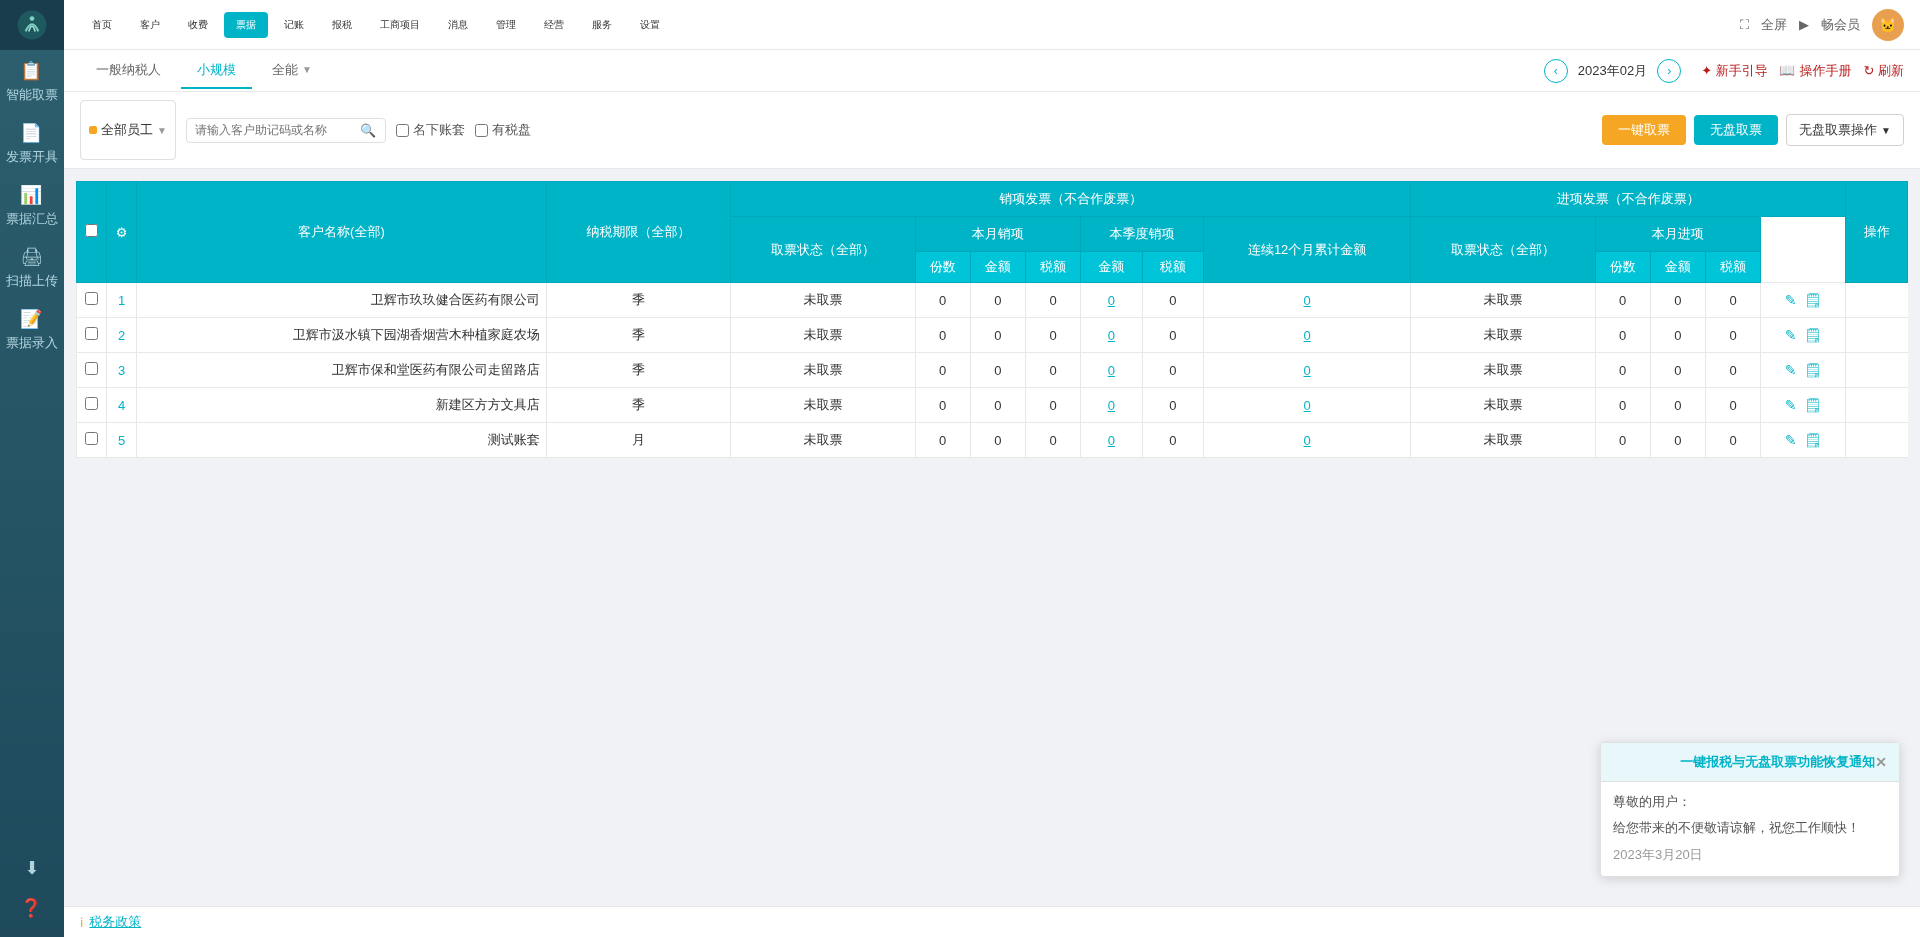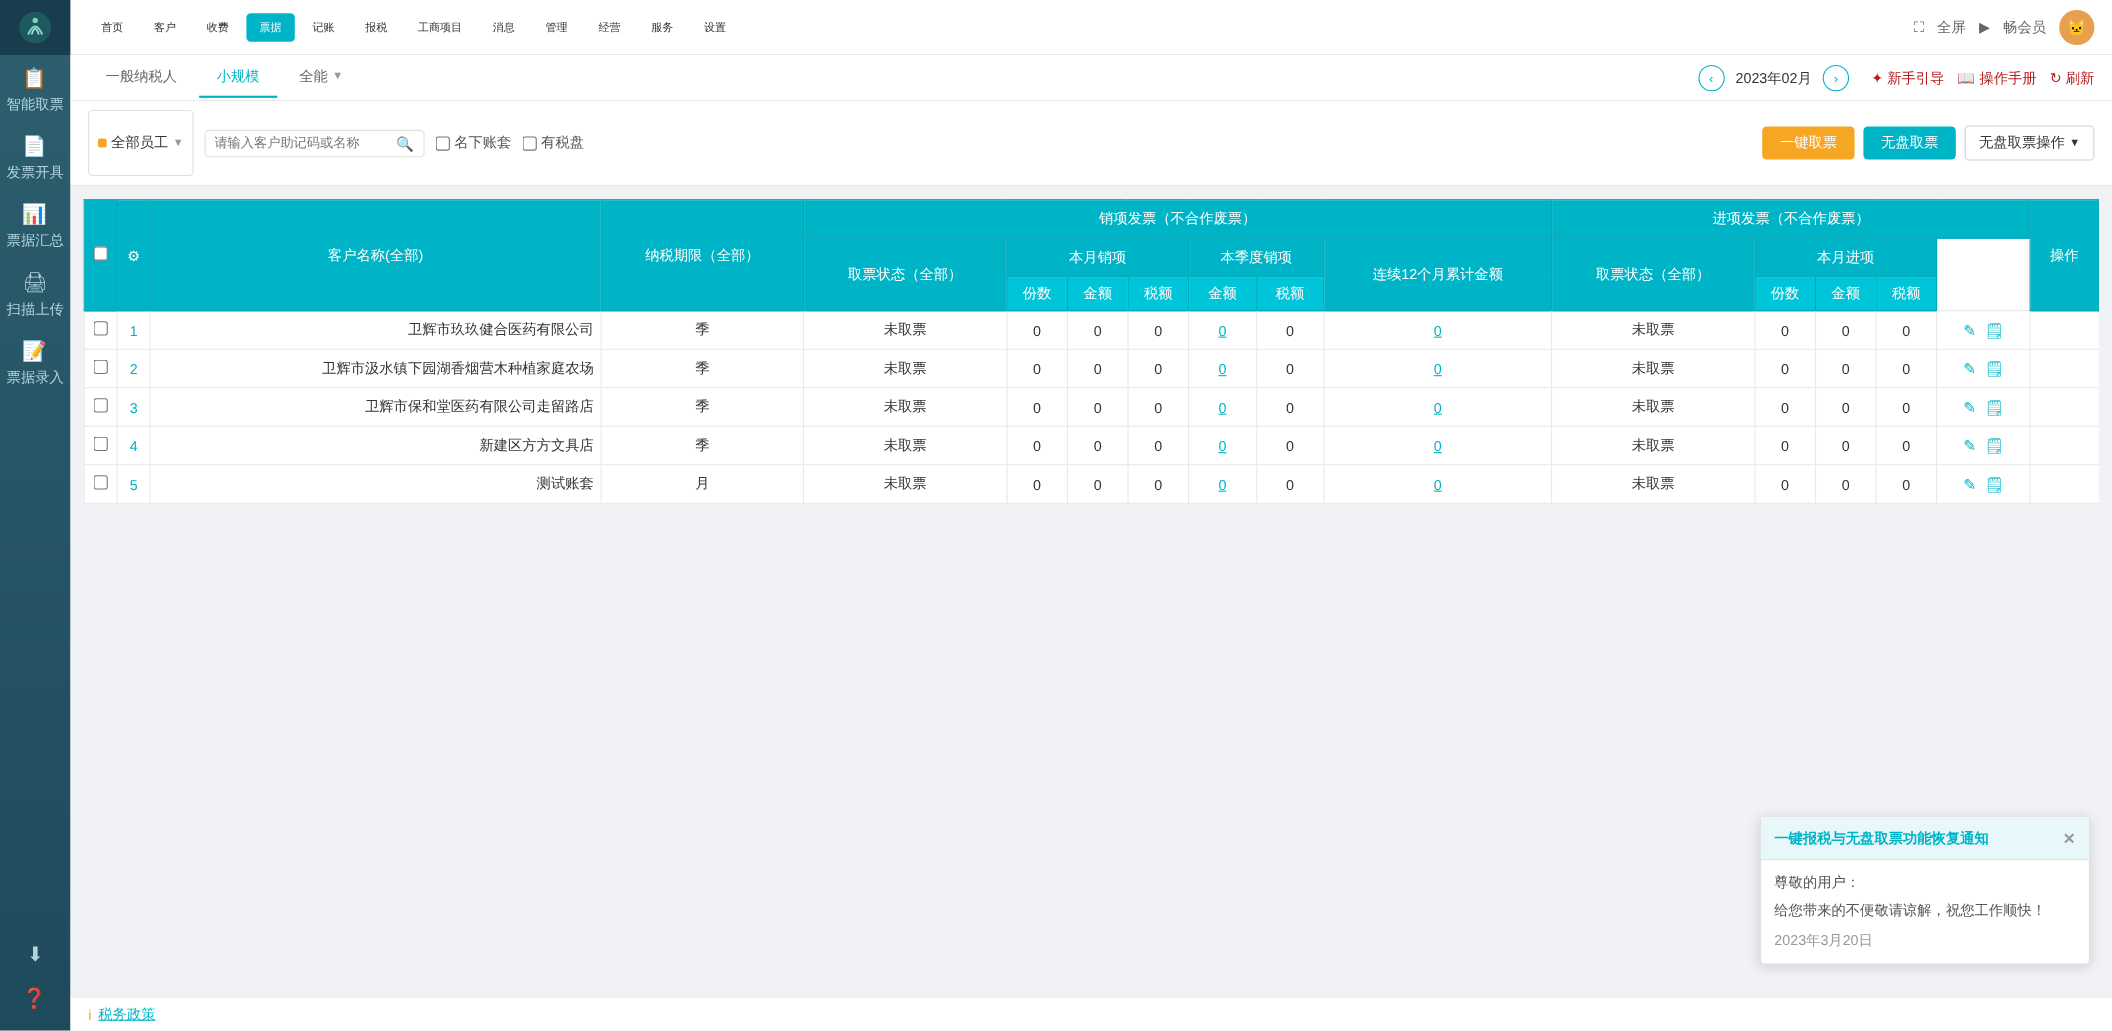--- a/index.html
+++ b/index.html
@@ -298,21 +298,21 @@
       z-index: 100;
     }
     .notification-header {
       background: #e8f8fa;
       padding: 10px 12px;
       font-weight: bold;
       color: #00b4c8;
       border-bottom: 1px solid #e0e0e0;
       display: flex;
       align-items: center;
-      justify-content: space-between;
+      justify-content: flex-end;
     }
     .notification-body {
       padding: 10px 12px;
       line-height: 1.6;
       color: #555;
     }
     .notification-close {
       cursor: pointer;
       color: #999;
       font-size: 14px;

